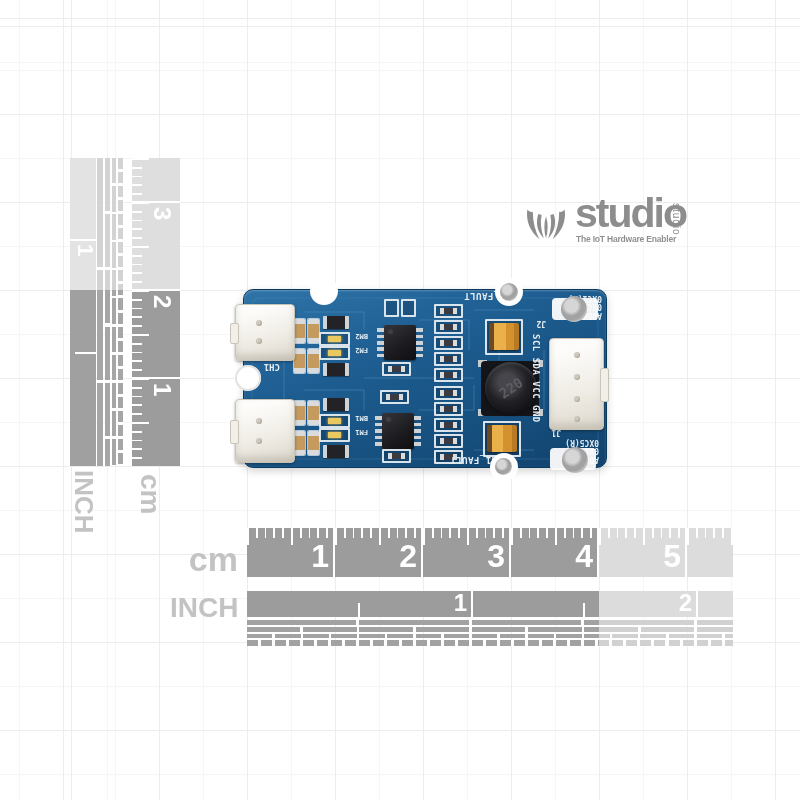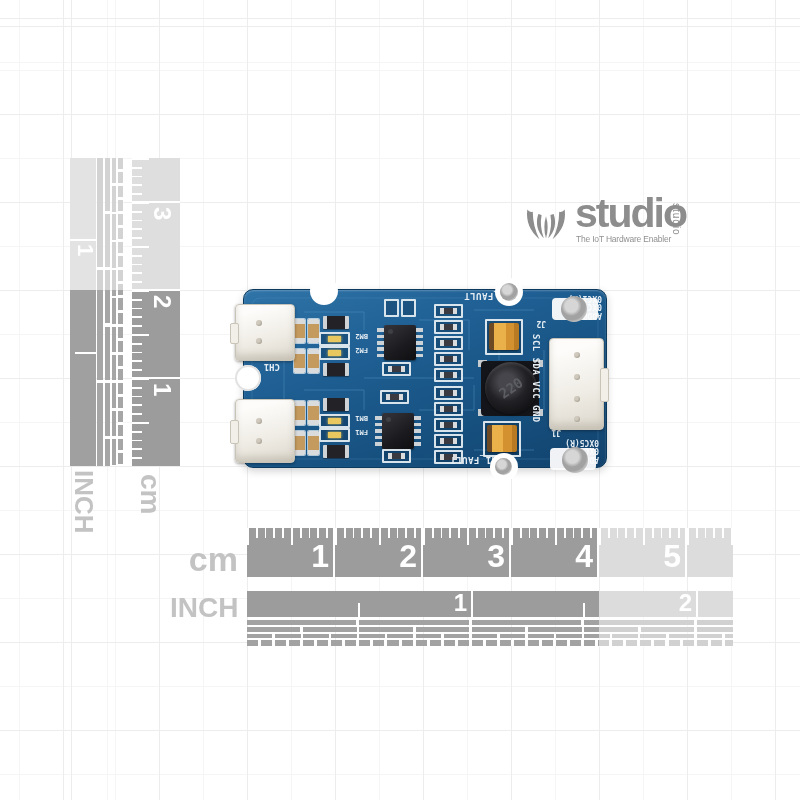--- a/index.html
+++ b/index.html
@@ -16,21 +16,21 @@
   }
   .abs{position:absolute;}
   
   .ruler-num{color:#fff;font-weight:bold;}
   .vnum{writing-mode:vertical-rl;}
   .vlabel{writing-mode:vertical-rl;color:#c3c3c3;font-weight:bold;}
   .wline{position:absolute;background:#fff;}
   
   .logo-brand{font-size:41px;font-weight:bold;color:#8d8d8d;letter-spacing:-2px;line-height:0.78;}
   .logo-studio{writing-mode:vertical-rl;font-size:10px;color:#8d8d8d;letter-spacing:1px;}
-  .logo-tag{font-size:8.5px;font-weight:normal;color:#909090;letter-spacing:-0.2px;}
+  .logo-tag{font-size:8.5px;font-weight:bold;color:#909090;letter-spacing:-0.2px;}
   
   .board{
     position:absolute;left:243px;top:289px;width:362px;height:177px;
     background:linear-gradient(160deg,#2f74a8 0%,#1f5f93 35%,#16507f 70%,#12426c 100%);
     border:1px solid #0c3a5e;border-radius:10px;
     box-shadow:0 3px 8px rgba(0,0,0,0.18), inset 0 1px 2px rgba(255,255,255,0.25);
   }
   .silk{position:absolute;color:#e6eef4;font-family:"DejaVu Sans Mono",monospace;font-weight:bold;}
   .r180{transform:rotate(180deg);}
   .notch{position:absolute;border-radius:50%;background:#fff;}

